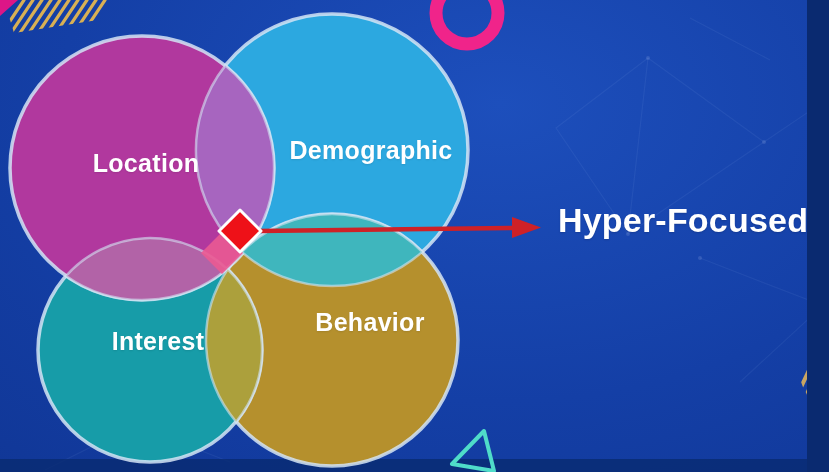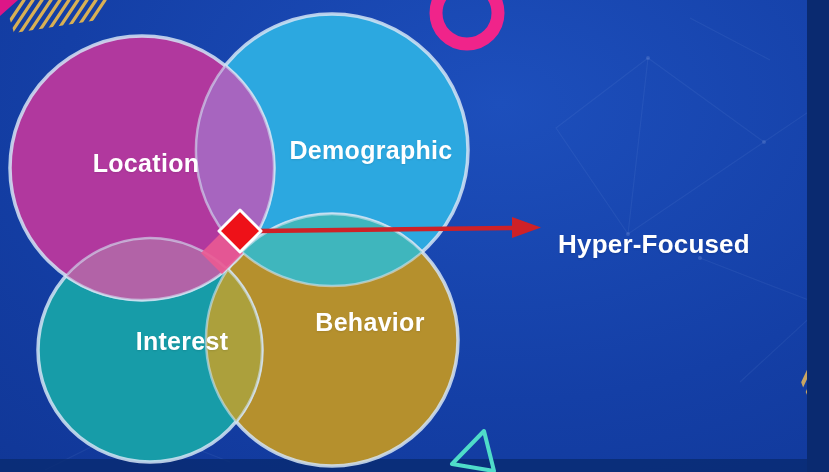--- a/index.html
+++ b/index.html
@@ -17,28 +17,28 @@
     transform:translate(-50%,-50%);
     color:#ffffff;
     font-weight:800;
     font-size:25px;
     letter-spacing:.3px;
     white-space:nowrap;
     text-shadow:0 1px 2px rgba(0,0,0,.10);
   }
   .lbl-location{left:146px;top:163px;}
   .lbl-demographic{left:371px;top:150px;text-align:center;}
-  .lbl-interest{left:158px;top:341px;margin-left:24px;}
+  .lbl-interest{left:158px;top:341px;}
   .lbl-behavior{left:370px;top:322px;}
   .annotation{
     position:absolute;
-    left:558px;top:228px;
+    left:558px;top:204px;
     color:#ffffff;
     font-weight:800;
-    font-size:26px;
+    font-size:34px;
     line-height:32px;
     letter-spacing:.2px;
     white-space:nowrap;
     text-shadow:0 1px 2px rgba(0,0,0,.15);
   }
 </style>
 </head>
 <body>
 
 <div class="stage">

